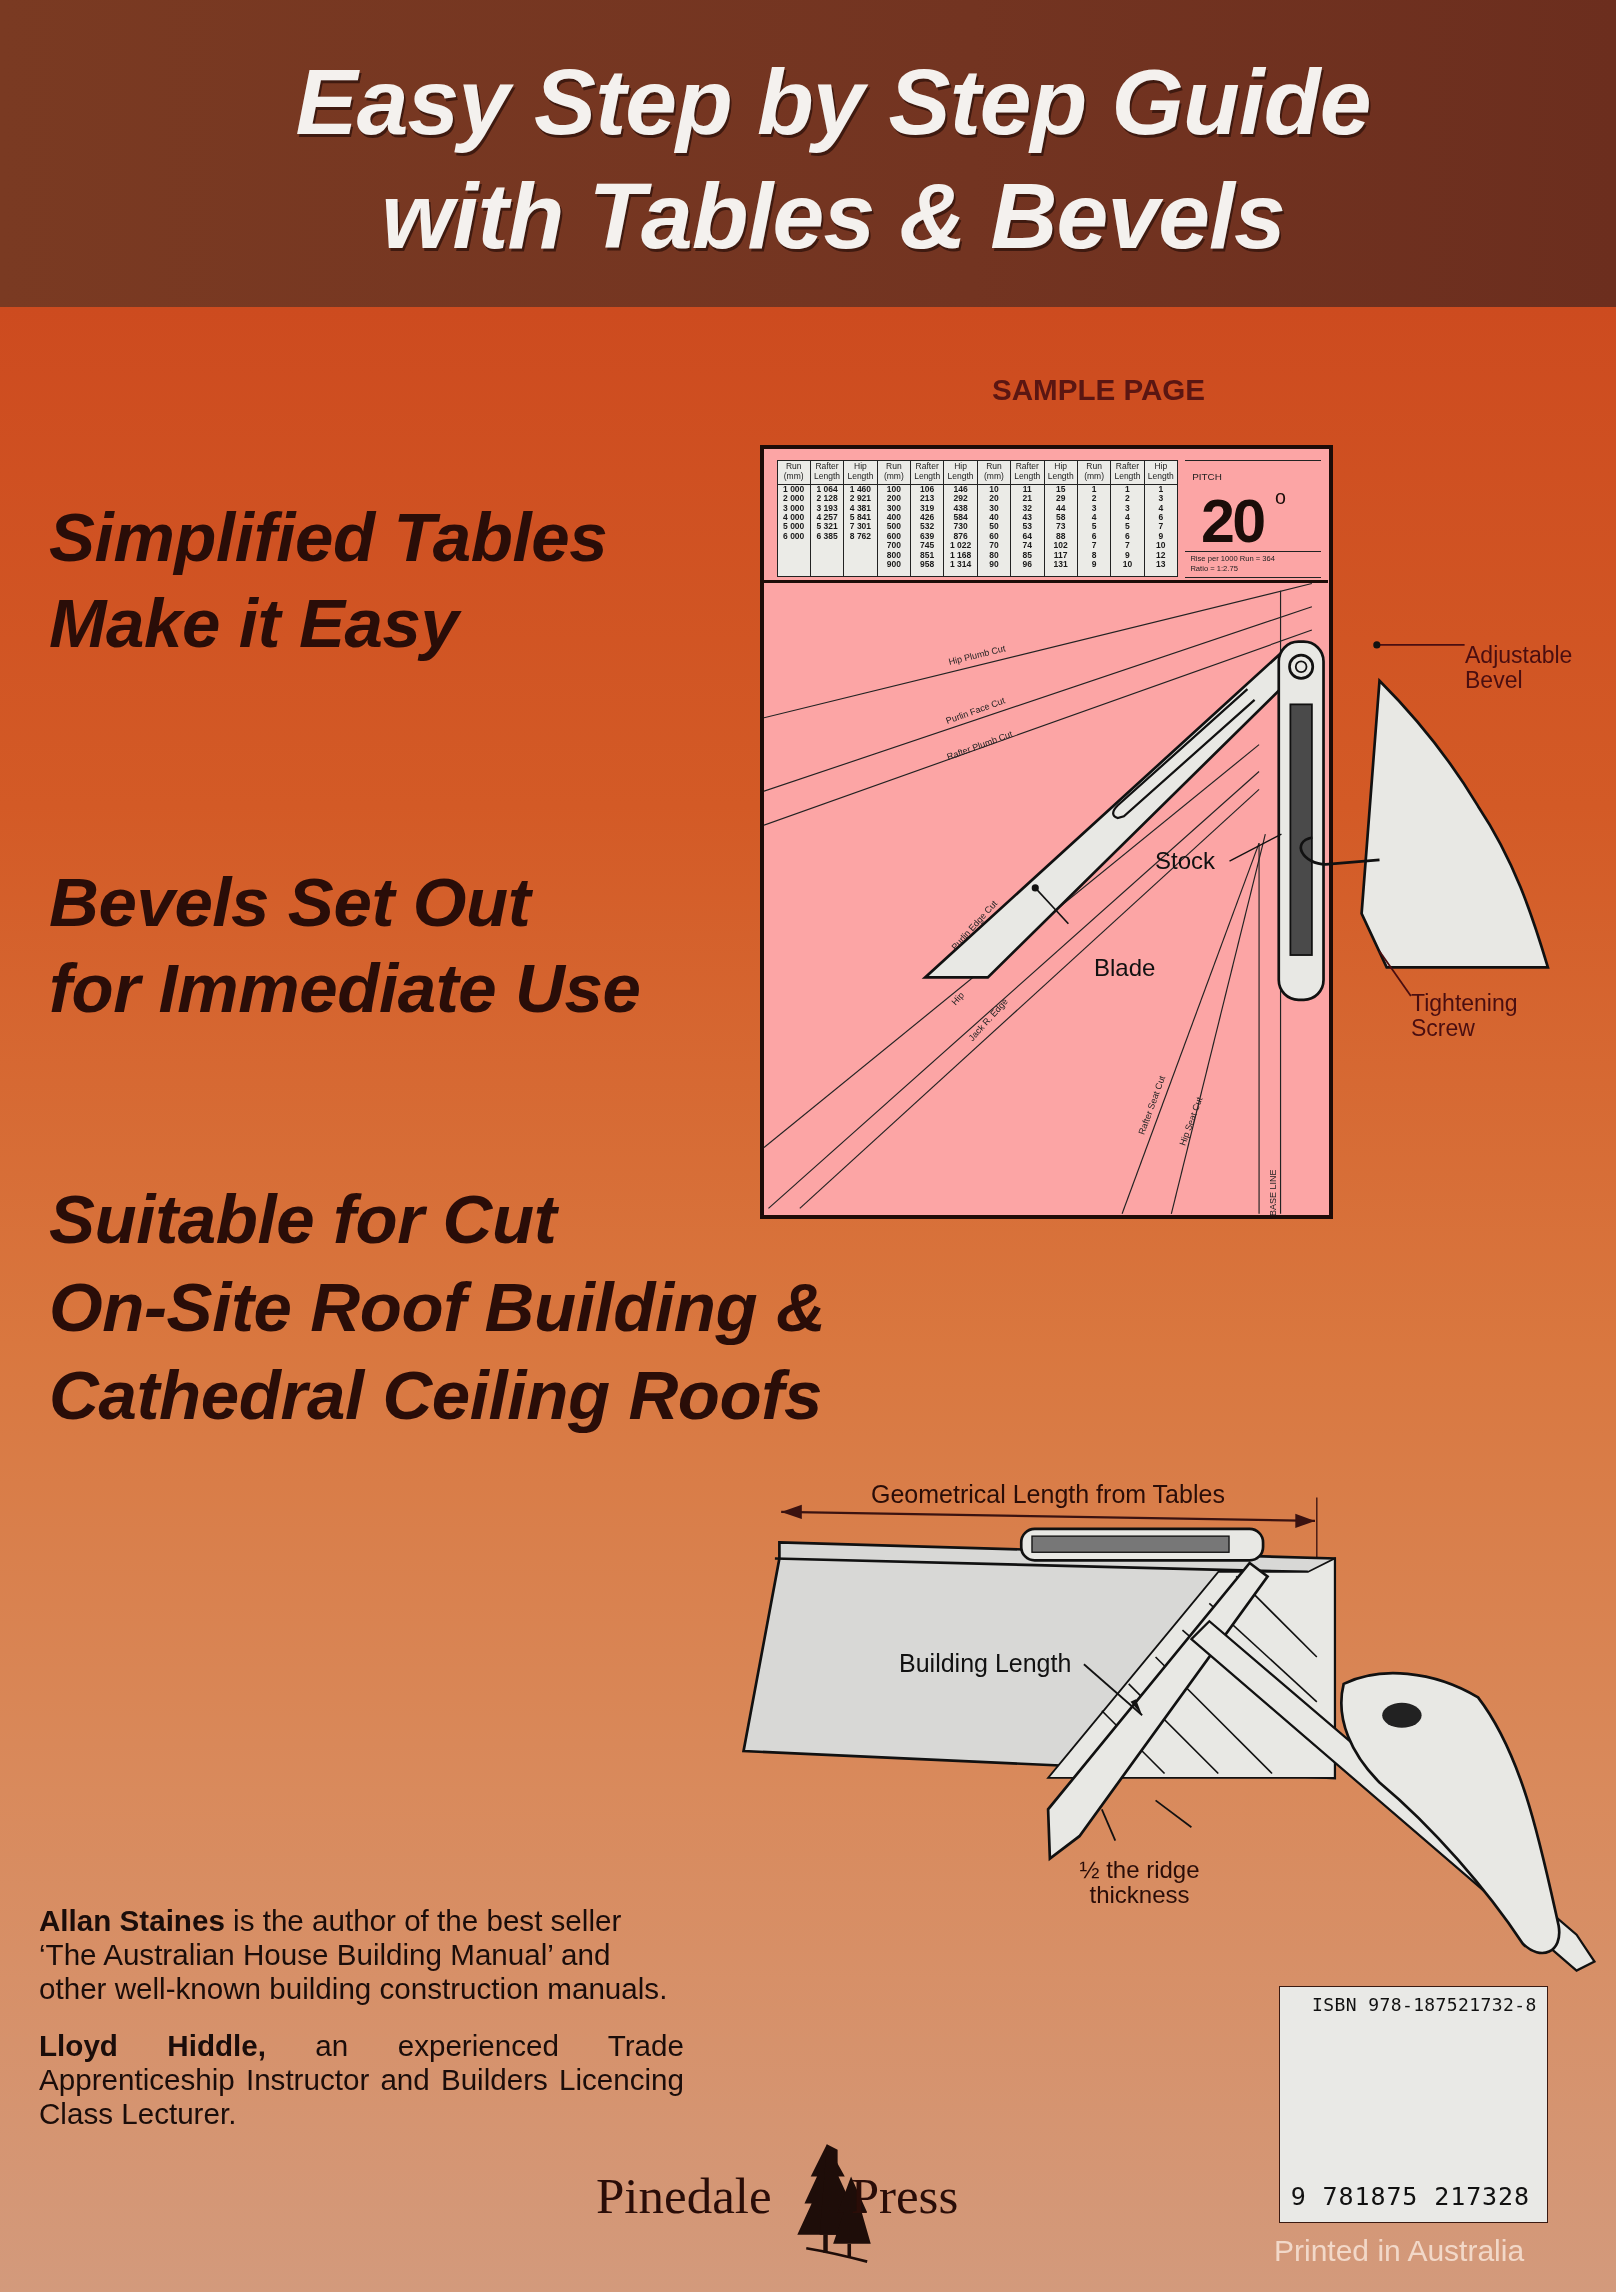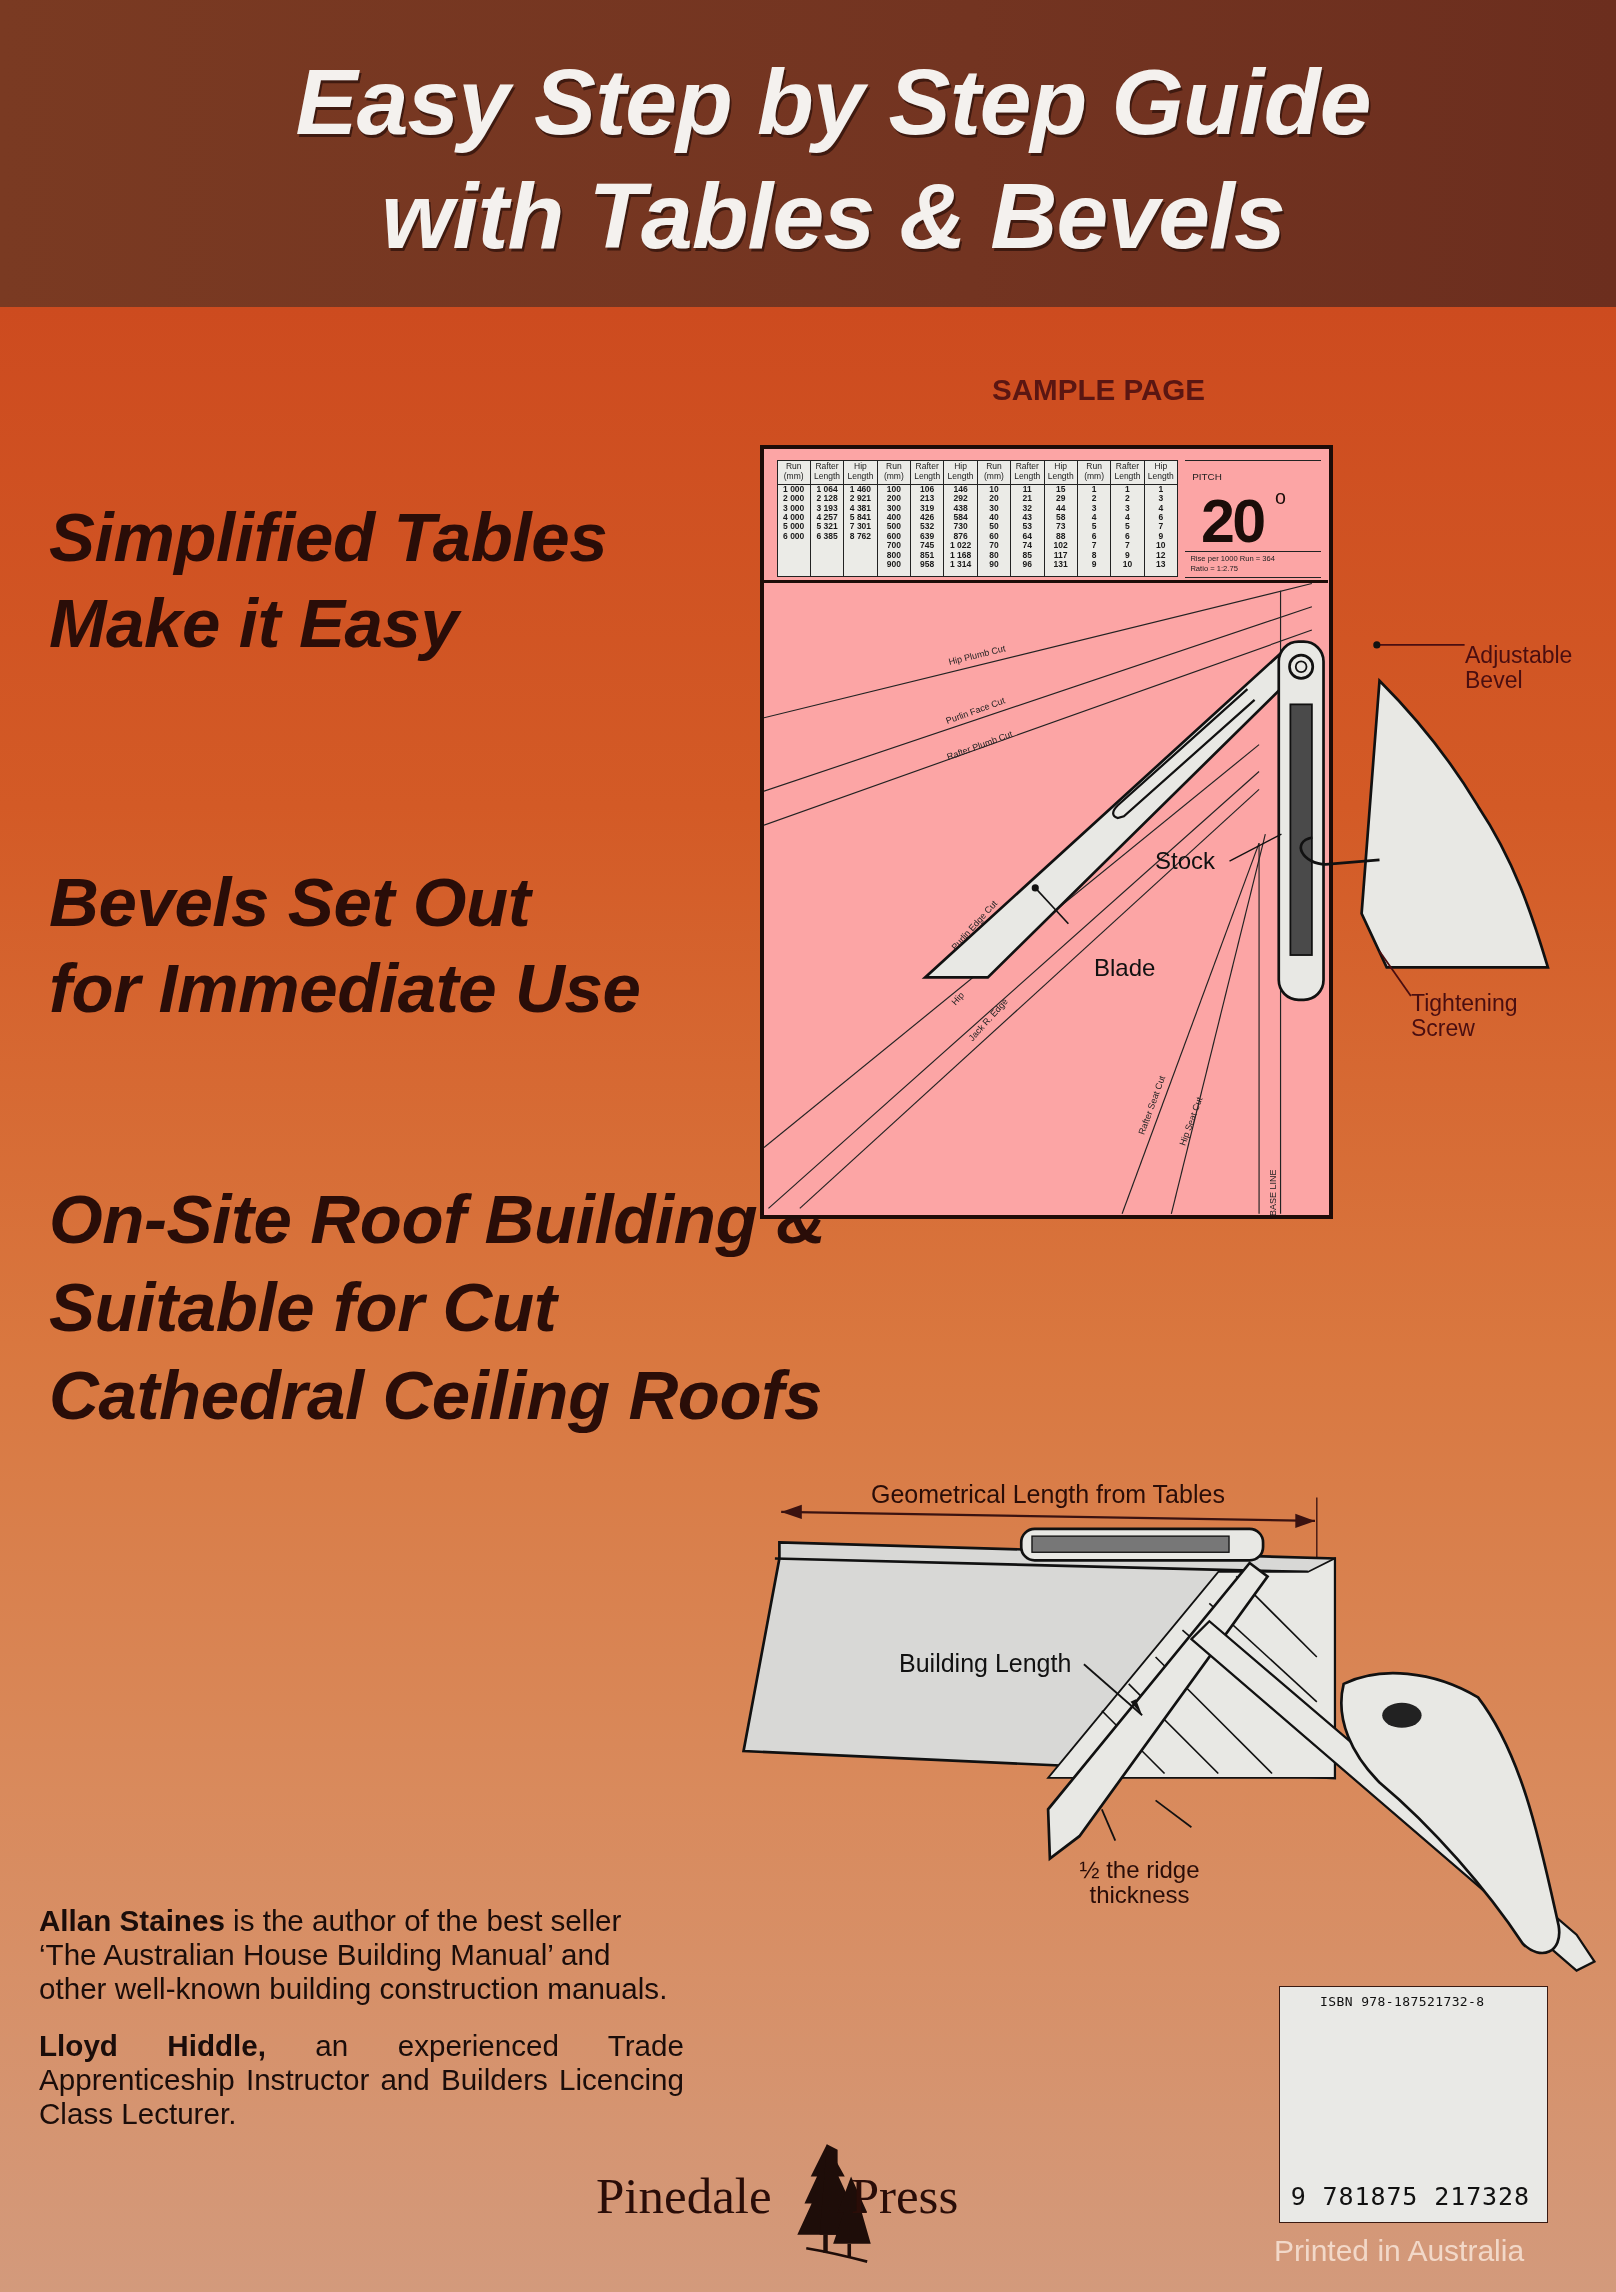--- a/index.html
+++ b/index.html
@@ -61,21 +61,21 @@
   .publisher {
     position: absolute; left: 596px; top: 2167px; font-family: "Liberation Serif", "DejaVu Serif", serif;
     font-size: 51px; color: #2a0d08; white-space: nowrap; text-align: center;
   }
   .isbn-box {
     position: absolute; left: 1279px; top: 1986px; width: 269px; height: 237px;
     background: #e9e9e6; border: 1.8px solid #3a1a12; box-sizing: border-box;
   }
   .isbn-text {
     position: absolute; left: 32px; top: 7.2px; font-family: "DejaVu Sans Mono", "Liberation Mono", monospace;
-    font-size: 13px; color: #111; letter-spacing: 0.4px; margin-left: 8px;
+    font-size: 18px; color: #111; letter-spacing: 0.4px;
   }
   .isbn-digits {
     position: absolute; left: 10.7px; top: 195px; font-family: "DejaVu Sans Mono", "Liberation Mono", monospace;
     font-size: 25px; color: #111; letter-spacing: 0.9px; background: transparent;
   }
   .printed {
     position: absolute; left: 1274px; top: 2234px; color: #f2d8c8; font-size: 30px; white-space: nowrap;
   }
 </style>
 </head>
@@ -88,22 +88,22 @@
 
 <div class="feature" style="top:495px;">
   <div>Simplified Tables</div>
   <div>Make it Easy</div>
 </div>
 <div class="feature" style="top:860px;">
   <div>Bevels Set Out</div>
   <div>for Immediate Use</div>
 </div>
 <div class="feature" style="top:1176px; line-height:88px;">
+  <div>Suitable for Cut</div>
   <div>On-Site Roof Building &amp;</div>
-  <div>Suitable for Cut</div>
   <div>Cathedral Ceiling Roofs</div>
 </div>
 
 <div class="sample-title">SAMPLE PAGE</div>
 <div class="sample-frame">
   <table class="tbl">
     <tbody>
         <tr>
       <th><span>Run</span><br><span>(mm)</span></th>
       <th><span>Rafter</span><br><span>Length</span></th>

